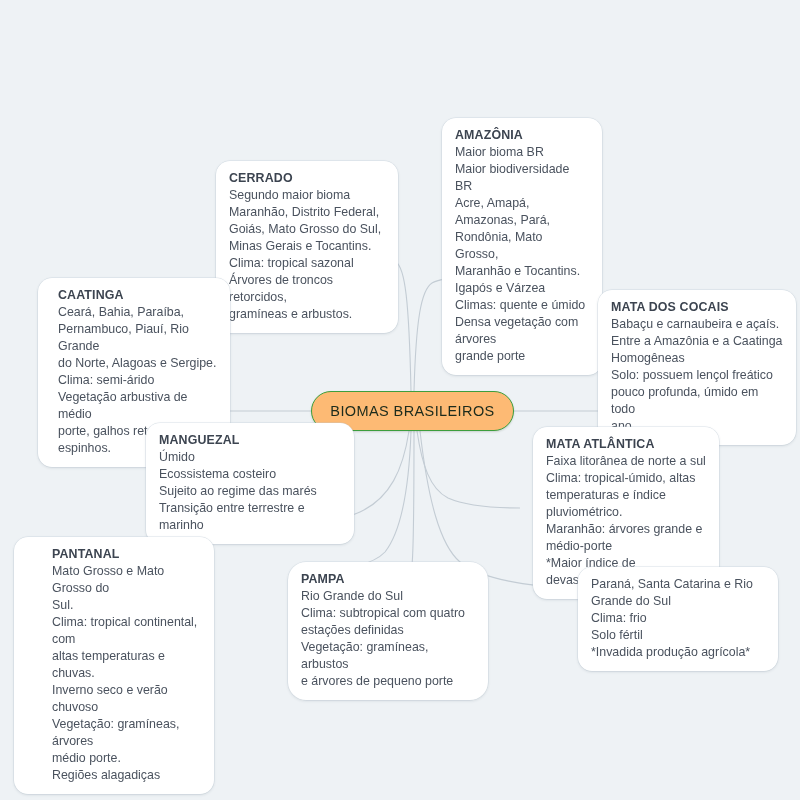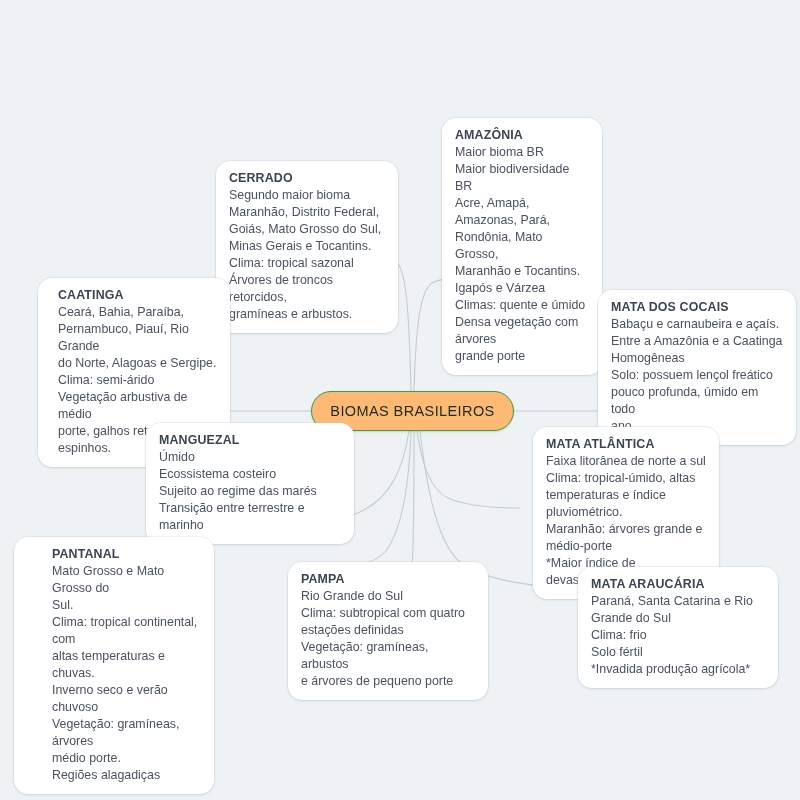--- a/index.html
+++ b/index.html
@@ -69,21 +69,21 @@
   }
 
   
   #node-cerrado        { left: 216px; top: 128px; width: 182px; margin-top: 33px; }
   #node-amazonia       { left: 442px; top: 118px; width: 160px; }
   #node-caatinga       { left: 38px;  top: 278px; width: 192px; padding-left: 20px; }
   #node-mata-cocais    { left: 598px; top: 290px; width: 198px; }
   #node-manguezal      { left: 146px; top: 423px; width: 208px; }
   #node-mata-atlantica { left: 508px; top: 427px; width: 186px; margin-left: 25px; }
   #node-pantanal       { left: 14px;  top: 537px; width: 200px; padding-left: 38px; }
-  #node-pampa          { left: 288px; top: 562px; width: 200px; }
+  #node-pampa          { left: 288px; top: 562px; width: 200px; border-radius: 18px; }
   #node-mata-araucaria { left: 578px; top: 567px; width: 200px; }
   #central-node        { left: 311px; top: 391px; width: 203px; height: 40px; }
 </style>
 </head>
 <body>
 
 <div id="canvas">
 
   <svg id="connectors" viewBox="0 0 800 800" xmlns="http://www.w3.org/2000/svg">
     <g fill="none" stroke="#c3ccd4" stroke-width="1.1">
@@ -187,21 +187,20 @@
   <div class="node" id="node-pampa">
     <div class="node-title">PAMPA</div>
     <div class="node-body">Rio Grande do Sul
 Clima: subtropical com quatro
 estações definidas
 Vegetação: gramíneas, arbustos
 e árvores de pequeno porte</div>
   </div>
 
   <div class="node" id="node-mata-araucaria">
-    <div class="node-title">MATA ARAUCÁRIA</div>
     <div class="node-body">Paraná, Santa Catarina e Rio
 Grande do Sul
 Clima: frio
 Solo fértil
 *Invadida produção agrícola*</div>
   </div>
 
 </div>
 
 </body></html>

